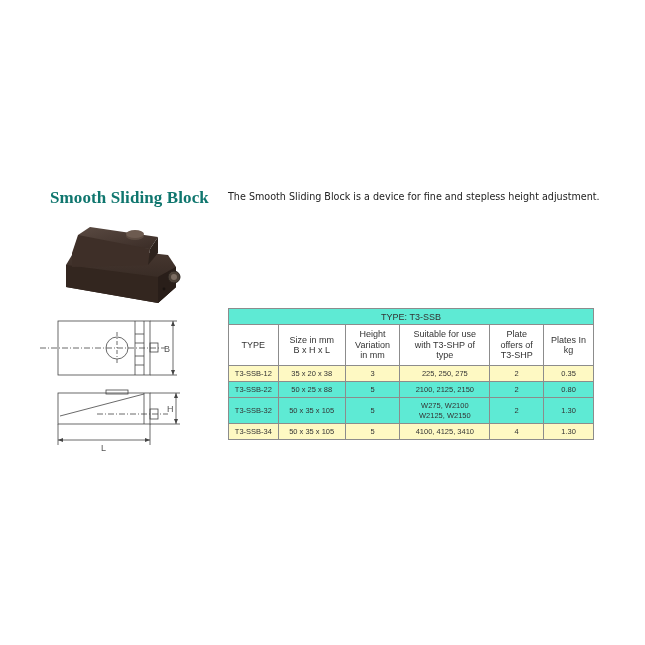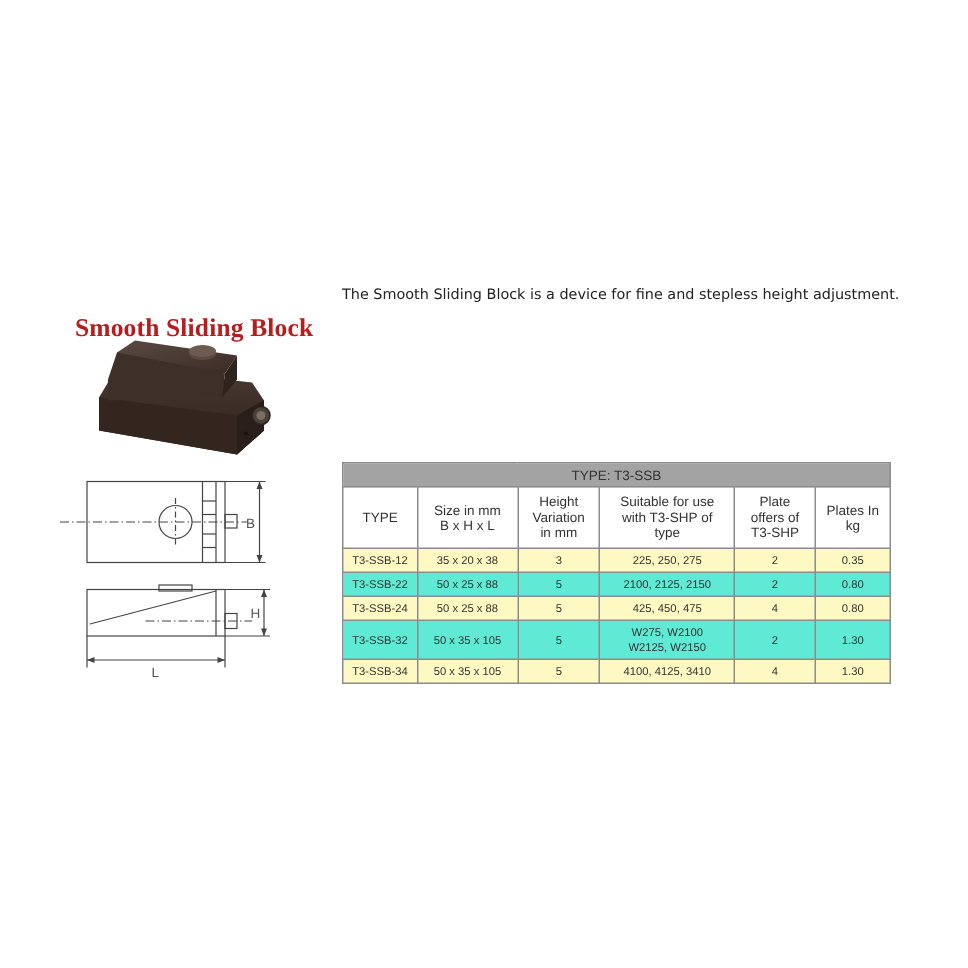--- a/index.html
+++ b/index.html
@@ -1,25 +1,25 @@
 <!DOCTYPE html>
 <html><head>
   <meta charset="utf-8">
   <style>
     html, body { margin:0; padding:0; background:#ffffff; }
     body { width:645px; height:645px; position:relative; overflow:hidden; font-family:"Liberation Sans", sans-serif; color:#222; }
-    .title { position:absolute; left:50px; top:209px; font-family:"Liberation Serif", serif; font-weight:bold; font-size:17px; color:#b91c1c; letter-spacing:0.1px; }
+    .title { position:absolute; left:50px; top:188px; font-family:"Liberation Serif", serif; font-weight:bold; font-size:17px; color:#0f766e; letter-spacing:0.1px; }
     .photo { position:absolute; left:58px; top:225px; width:130px; height:80px; }
     .drawing { position:absolute; left:40px; top:310px; width:160px; height:150px; }
     .desc { position:absolute; left:228px; top:190px; width:380px; font-family:"DejaVu Sans", sans-serif; font-size:9.6px; line-height:13px; color:#222; }
     .desc p { margin:0 0 13px 0; }
     .desc b { font-weight:bold; }
     table.spec { position:absolute; left:228px; top:308px; width:366px; border-collapse:collapse; font-family:"Liberation Sans", sans-serif; color:#333; }
     table.spec td, table.spec th { border:1px solid #8c8c8c; text-align:center; padding:0; font-weight:normal; }
-    .type-row td { background:#a3a3a3; text-align:left; padding-left:5px; font-size:9px; height:15px; }
+    .type-row td { background:#5eead4; text-align:left; padding-left:5px; font-size:9px; height:15px; }
     .hdr th { background:#ffffff; font-size:9px; line-height:10.5px; height:40px; }
     .row td { font-size:7.5px; height:15px; }
     .row.tall td { height:25px; line-height:9.5px; }
     .row.shade td { background:#fef9c3; }
     .row.white td { background:#5eead4; }
   </style>
 </head>
 <body>
 
 <div class="title">Smooth Sliding Block</div>
@@ -133,28 +133,20 @@
     <td>0.35</td>
   </tr>
   <tr class="row white">
     <td>T3-SSB-22</td>
     <td>50 x 25 x 88</td>
     <td>5</td>
     <td>2100, 2125, 2150</td>
     <td>2</td>
     <td>0.80</td>
   </tr>
-  <tr class="row shade">
-    <td>T3-SSB-24</td>
-    <td>50 x 25 x 88</td>
-    <td>5</td>
-    <td>425, 450, 475</td>
-    <td>4</td>
-    <td>0.80</td>
-  </tr>
   <tr class="row white tall">
     <td>T3-SSB-32</td>
     <td>50 x 35 x 105</td>
     <td>5</td>
     <td>
           <div>W275, W2100</div>
           <div>W2125, W2150</div>
         </td>
     <td>2</td>
     <td>1.30</td>

